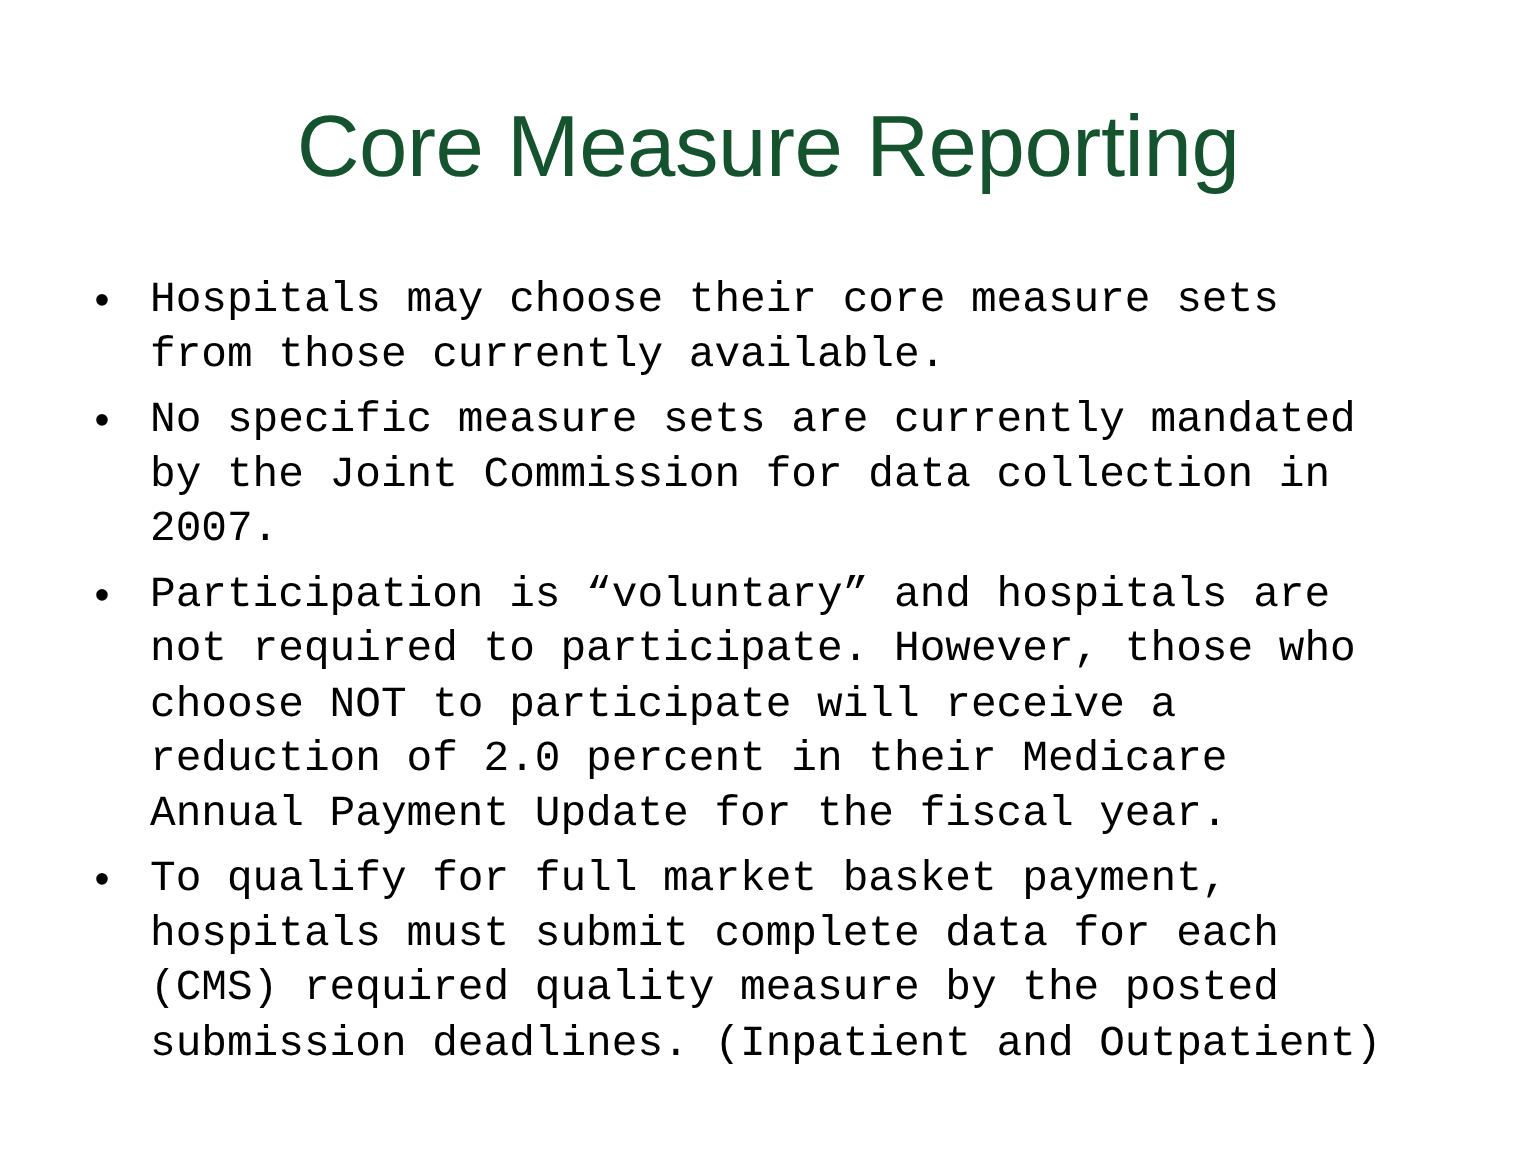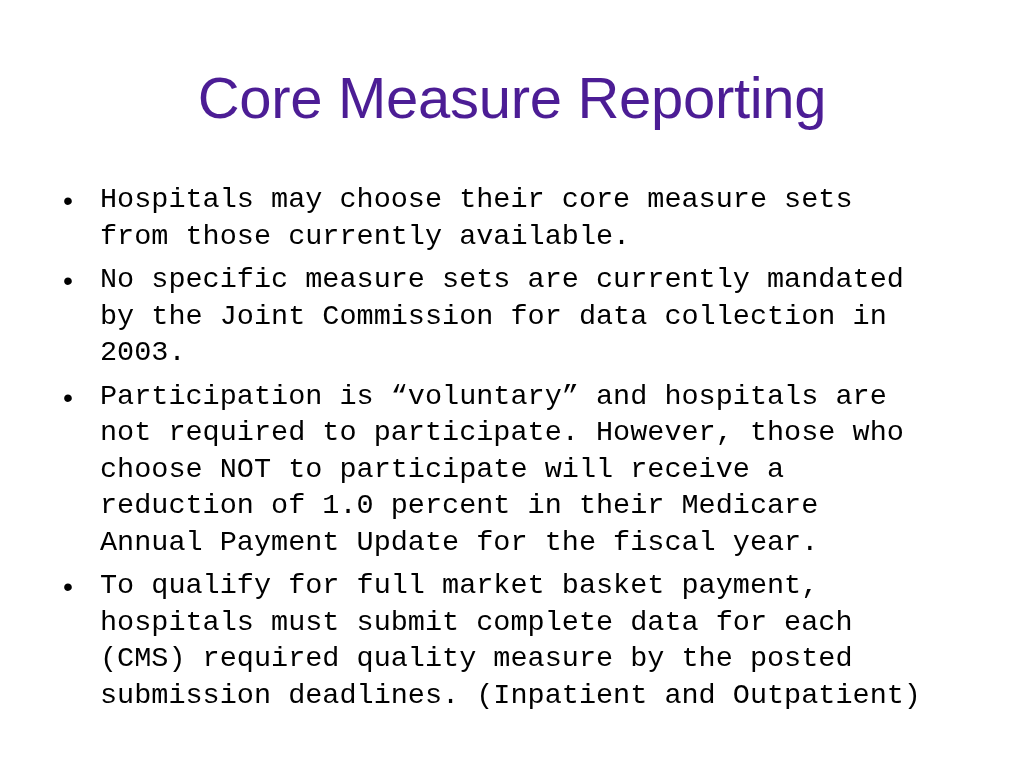--- a/index.html
+++ b/index.html
@@ -16,21 +16,21 @@
     }
     .slide-title {
       position: absolute;
       left: 0;
       top: 58px;
       width: 1024px;
       text-align: center;
       font-family: "Liberation Sans", sans-serif;
       font-size: 58px;
       line-height: 80px;
-      color: #4c1d95;
+      color: #14532d;
       font-weight: normal;
       margin: 0;
       letter-spacing: -0.3px;
     }
     .bullet-list {
       position: absolute;
       left: 58px;
       top: 182px;
       width: 880px;
       margin: 0;
@@ -64,24 +64,24 @@
 <div class="slide">
   <h1 class="slide-title">Core Measure Reporting</h1>
 
   <ul class="bullet-list">
     <li class="bullet-item">
       <span class="bullet-dot">•</span>
       <span class="bullet-text">Hospitals may choose their core measure sets from those currently available.</span>
     </li>
     <li class="bullet-item">
       <span class="bullet-dot">•</span>
-      <span class="bullet-text">No specific measure sets are currently mandated by the Joint Commission for data collection in 2003.</span>
+      <span class="bullet-text">No specific measure sets are currently mandated by the Joint Commission for data collection in 2007.</span>
     </li>
     <li class="bullet-item">
       <span class="bullet-dot">•</span>
-      <span class="bullet-text">Participation is “voluntary” and hospitals are not required to participate.  However, those who choose NOT to participate will receive a reduction of 1.0 percent in their Medicare Annual Payment Update for the fiscal year.</span>
+      <span class="bullet-text">Participation is “voluntary” and hospitals are not required to participate.  However, those who choose NOT to participate will receive a reduction of 2.0 percent in their Medicare Annual Payment Update for the fiscal year.</span>
     </li>
     <li class="bullet-item">
       <span class="bullet-dot">•</span>
       <span class="bullet-text">To qualify for full market basket payment, hospitals must submit complete data for each (CMS) required quality measure by the posted submission deadlines. (Inpatient and Outpatient)</span>
     </li>
   </ul>
 </div>
 
 </body></html>

